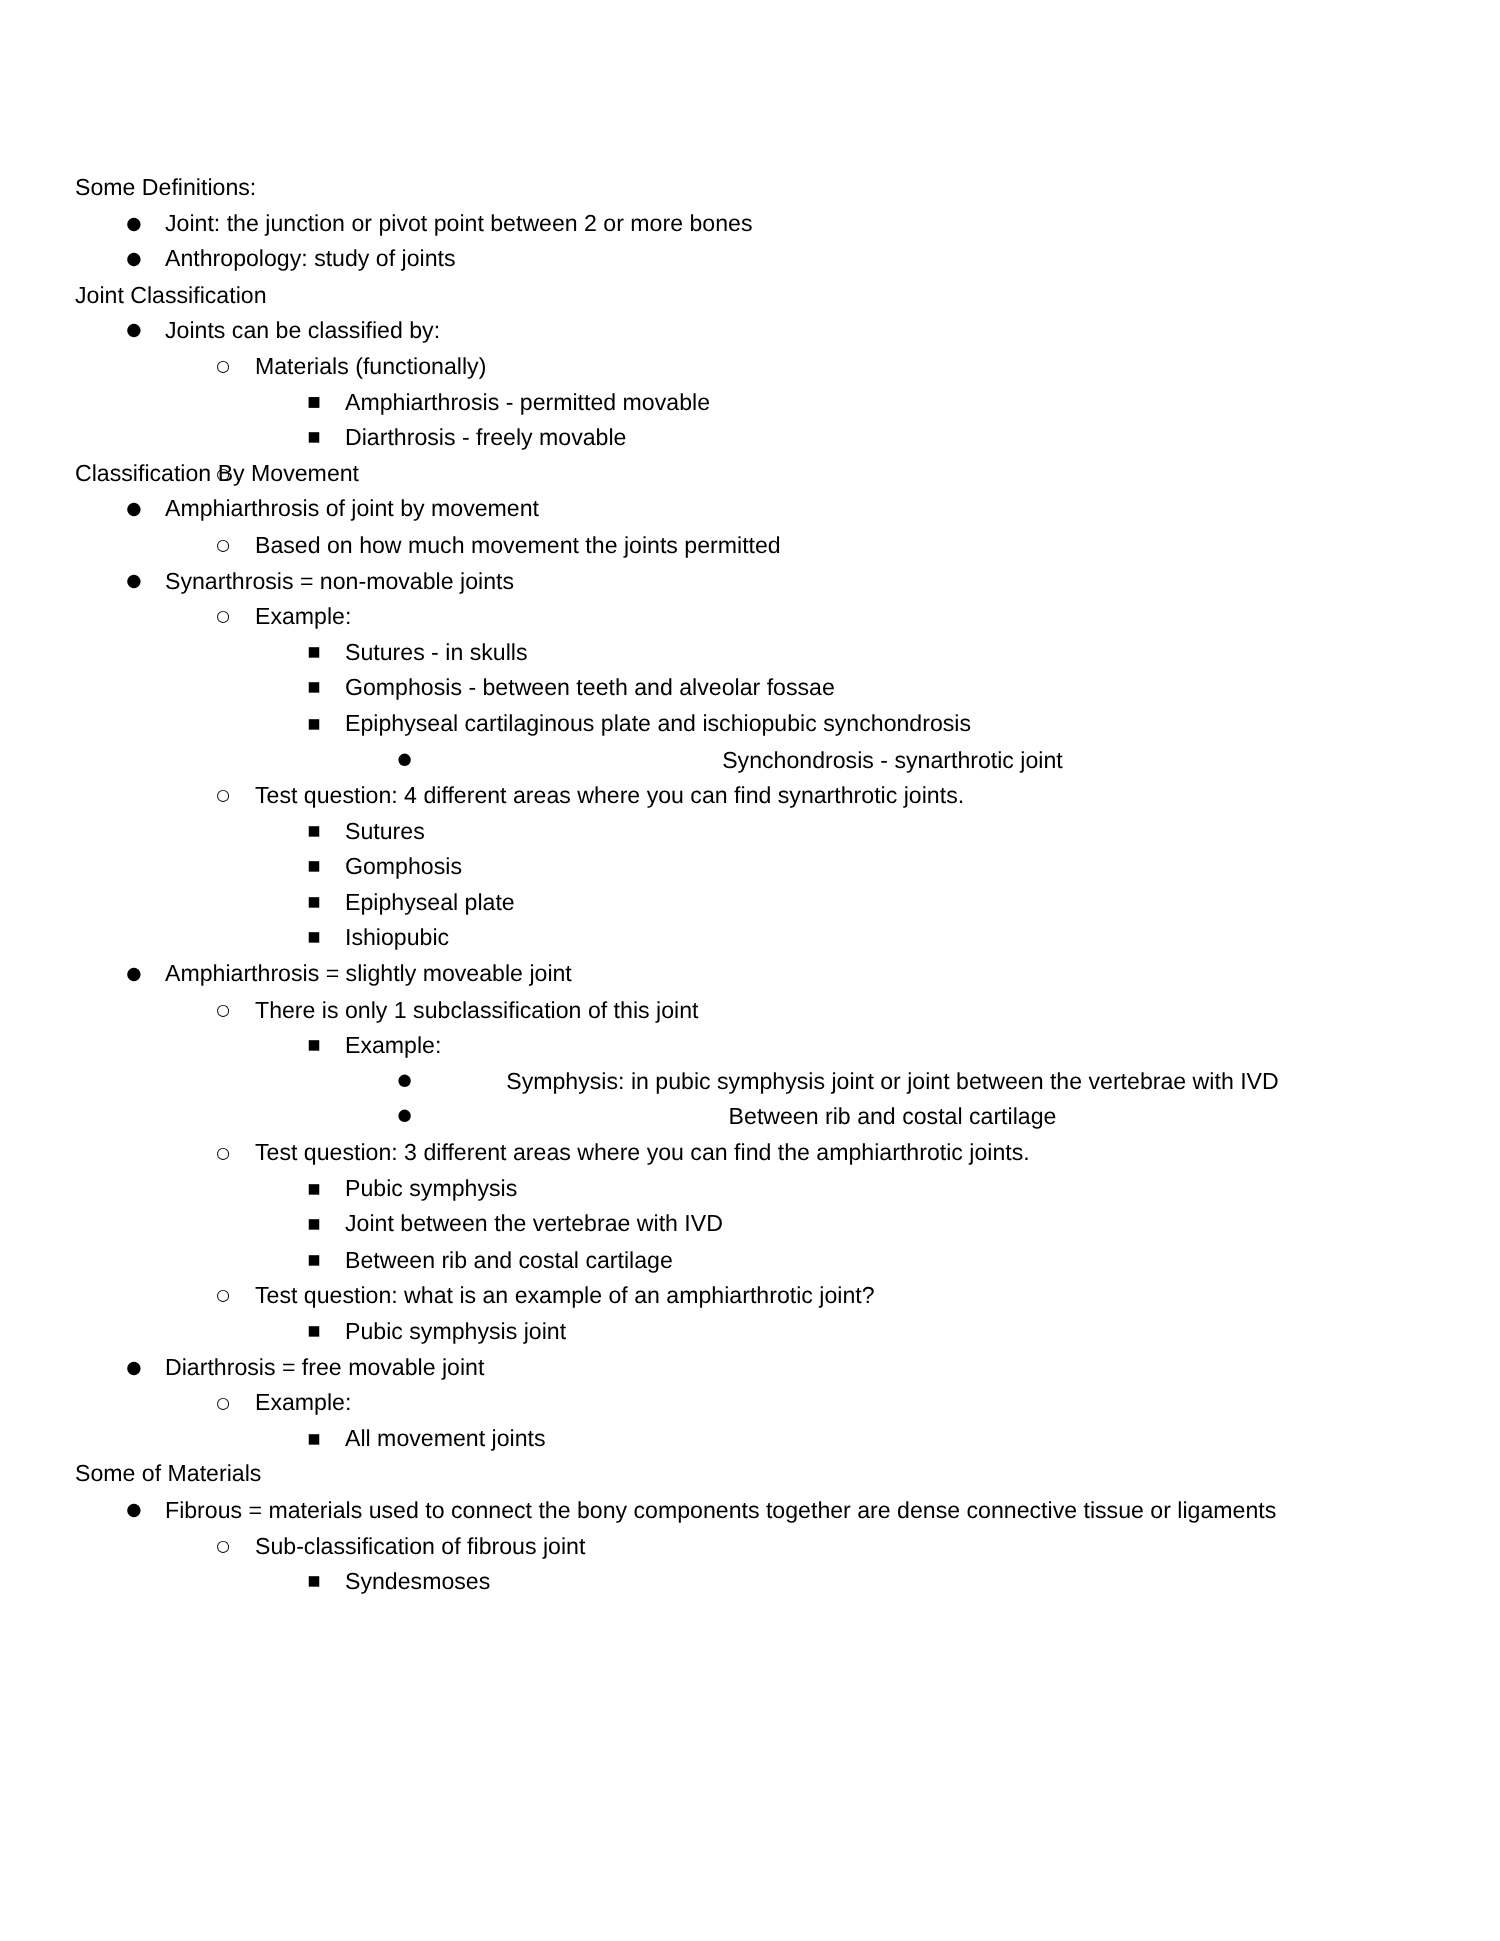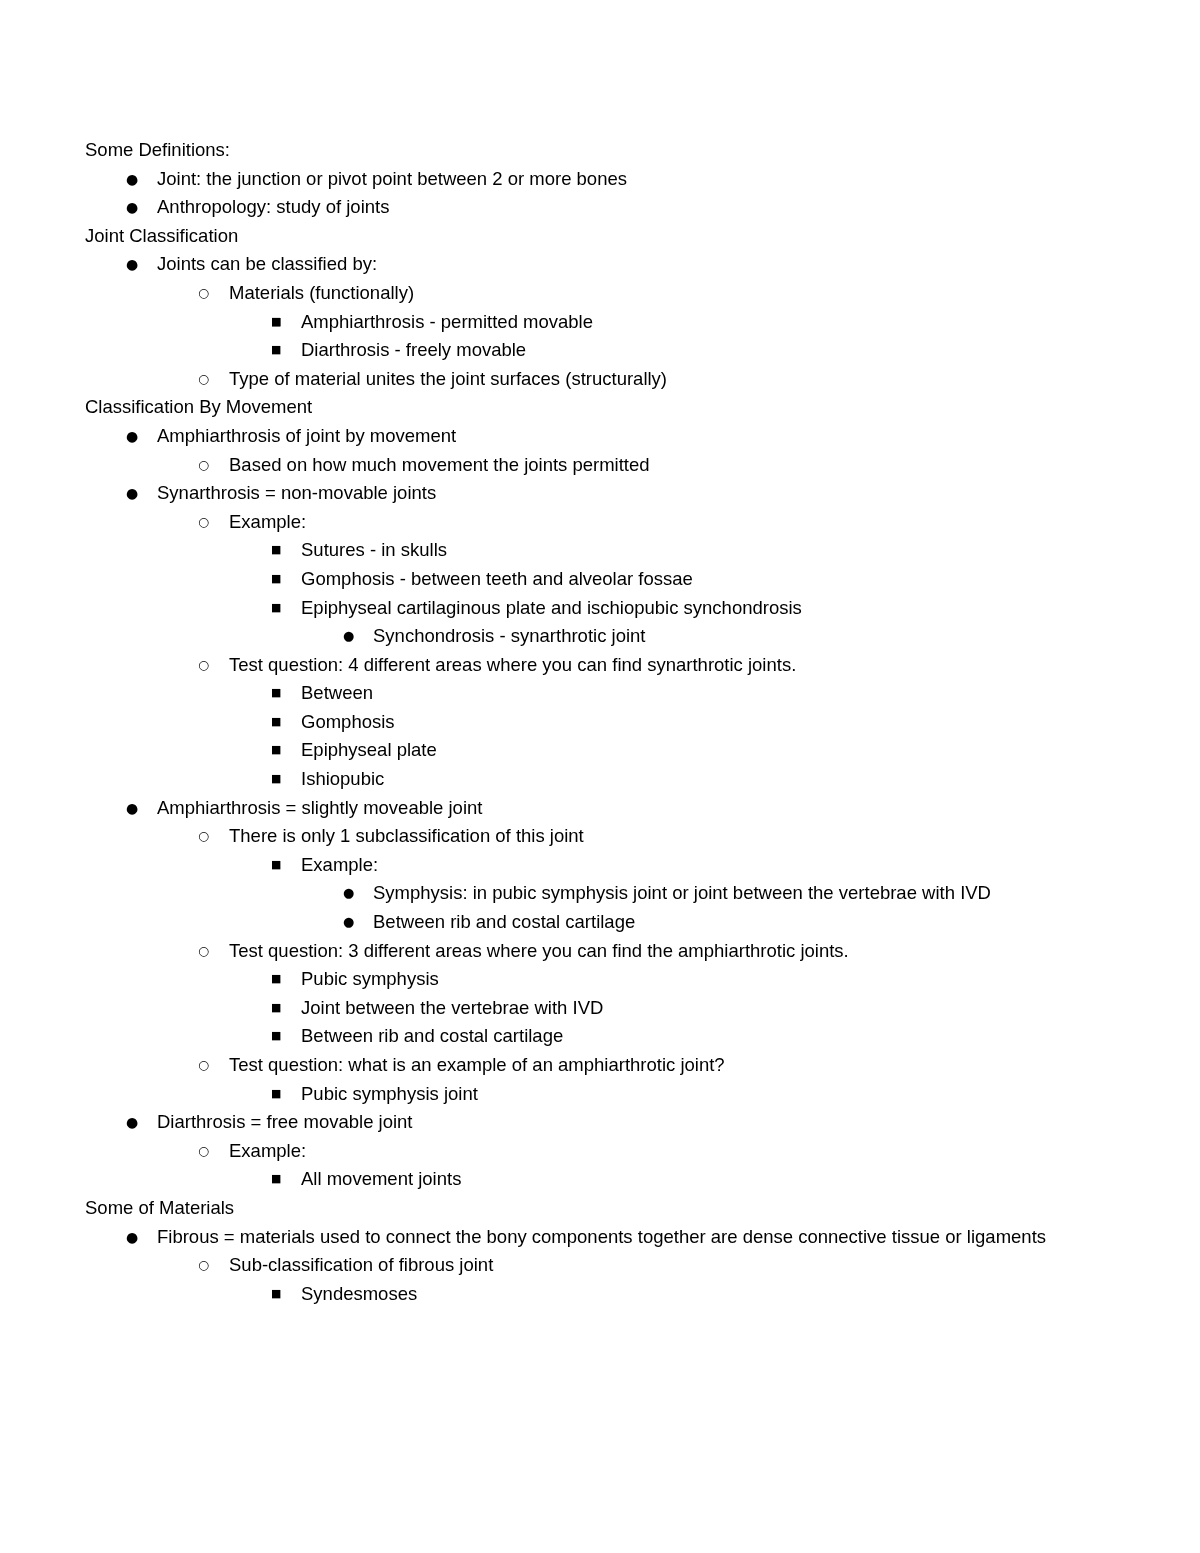--- a/index.html
+++ b/index.html
@@ -14,21 +14,21 @@
     font-family: "Liberation Sans", "DejaVu Sans", sans-serif;
     color: #000000;
     -webkit-font-smoothing: none;
   }
   #page {
     position: relative;
     width: 1200px;
     height: 1553px;
     background: #ffffff;
     box-sizing: border-box;
-    padding: 136px 120px 0 85px;
+    padding: 136px 120px 0 60px;
   }
   .doc {
     font-size: 18.5px;
     line-height: 28.6px;
     letter-spacing: 0.0px;
   }
   
   .row {
     position: relative;
     display: block;
@@ -61,21 +61,21 @@
   .lvl2 .txt { margin-left: 144px; }
 
   
   .lvl3 { margin-left: 0px; }
   .lvl3 .bullet { left: 186px; width: 18px; font-size: 11px; top: 0px; }
   .lvl3 .txt { margin-left: 216px; }
 
   
   .lvl4 { margin-left: 0px; }
   .lvl4 .bullet { left: 258px; width: 18px; font-size: 13px; top: 0px; }
-  .lvl4 .txt { margin-left: 288px; }
+  .lvl4 .txt { margin-left: 288px; text-align: center; }
 </style>
 </head>
 <body>
 
 <div id="page">
   <div class="doc" id="outline-root">
       <div class="row lvl0">
         <span class="txt">Some Definitions:</span>
       </div>
       <div class="row lvl1">
@@ -103,21 +103,20 @@
       <div class="row lvl3">
         <span class="bullet">■</span>
         <span class="txt">Amphiarthrosis - permitted movable</span>
       </div>
       <div class="row lvl3">
         <span class="bullet">■</span>
         <span class="txt">Diarthrosis - freely movable</span>
       </div>
       <div class="row lvl2">
         <span class="bullet">○</span>
-        <span class="txt">Type of material unites the joint surfaces (structurally)</span>
       </div>
       <div class="row lvl0">
         <span class="txt">Classification By Movement</span>
       </div>
       <div class="row lvl1">
         <span class="bullet">●</span>
         <span class="txt">Amphiarthrosis of joint by movement</span>
       </div>
       <div class="row lvl2">
         <span class="bullet">○</span>
@@ -146,21 +145,21 @@
       <div class="row lvl4">
         <span class="bullet">●</span>
         <span class="txt">Synchondrosis - synarthrotic joint</span>
       </div>
       <div class="row lvl2">
         <span class="bullet">○</span>
         <span class="txt">Test question: 4 different areas where you can find synarthrotic joints.</span>
       </div>
       <div class="row lvl3">
         <span class="bullet">■</span>
-        <span class="txt">Between</span>
+        <span class="txt">Sutures</span>
       </div>
       <div class="row lvl3">
         <span class="bullet">■</span>
         <span class="txt">Gomphosis</span>
       </div>
       <div class="row lvl3">
         <span class="bullet">■</span>
         <span class="txt">Epiphyseal plate</span>
       </div>
       <div class="row lvl3">

